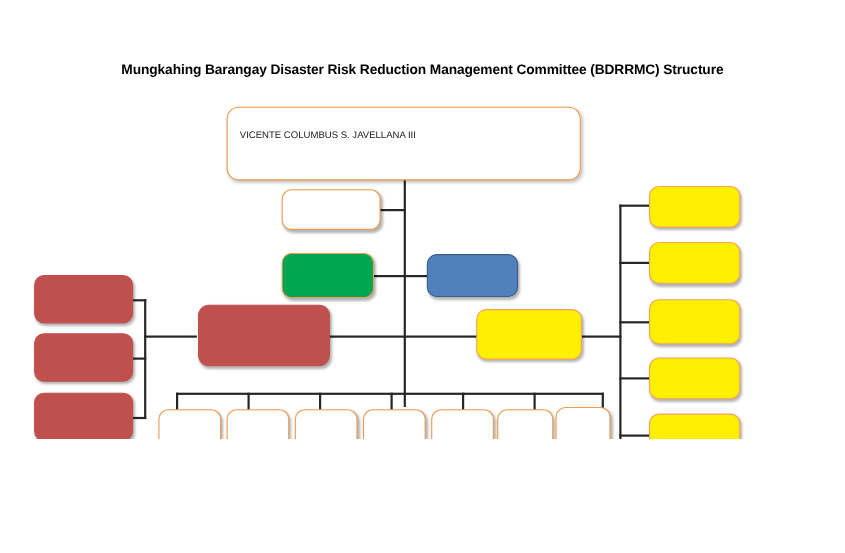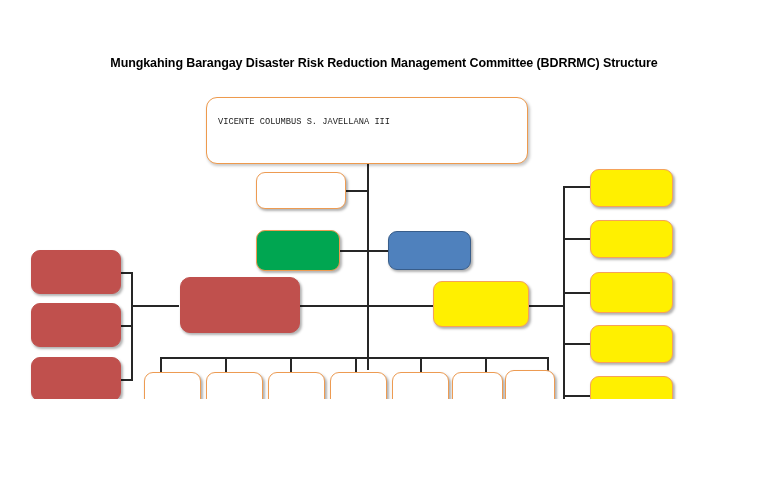--- a/index.html
+++ b/index.html
@@ -50,21 +50,21 @@
     border: 1.7px solid #EE9A4D;
     background: #ffffff;
     box-shadow: 1.5px 2px 3px rgba(0,0,0,0.22);
     padding: 18px 0 0 11px;
   }
   .exec-line {
     font-size: 8.7px;
     color: #1a1a1a;
     line-height: 12.5px;
     white-space: nowrap;
-    font-family: Liberation Mono, monospace;
+    font-family: Liberation Sans, sans-serif;
   }
 
   
   .node.green  { background: #00A651; border-color: #ED9B52; }
   .node.blue   { background: #4F81BD; border-color: #385D8A; }
   .node.yellow { background: #FFF000; border-color: #F5A25A; }
   .node.red    { background: #C0504D; border-color: #C0504D; }
   .node.plain  { background: #ffffff; border-color: #ED9B52; }
 
   

